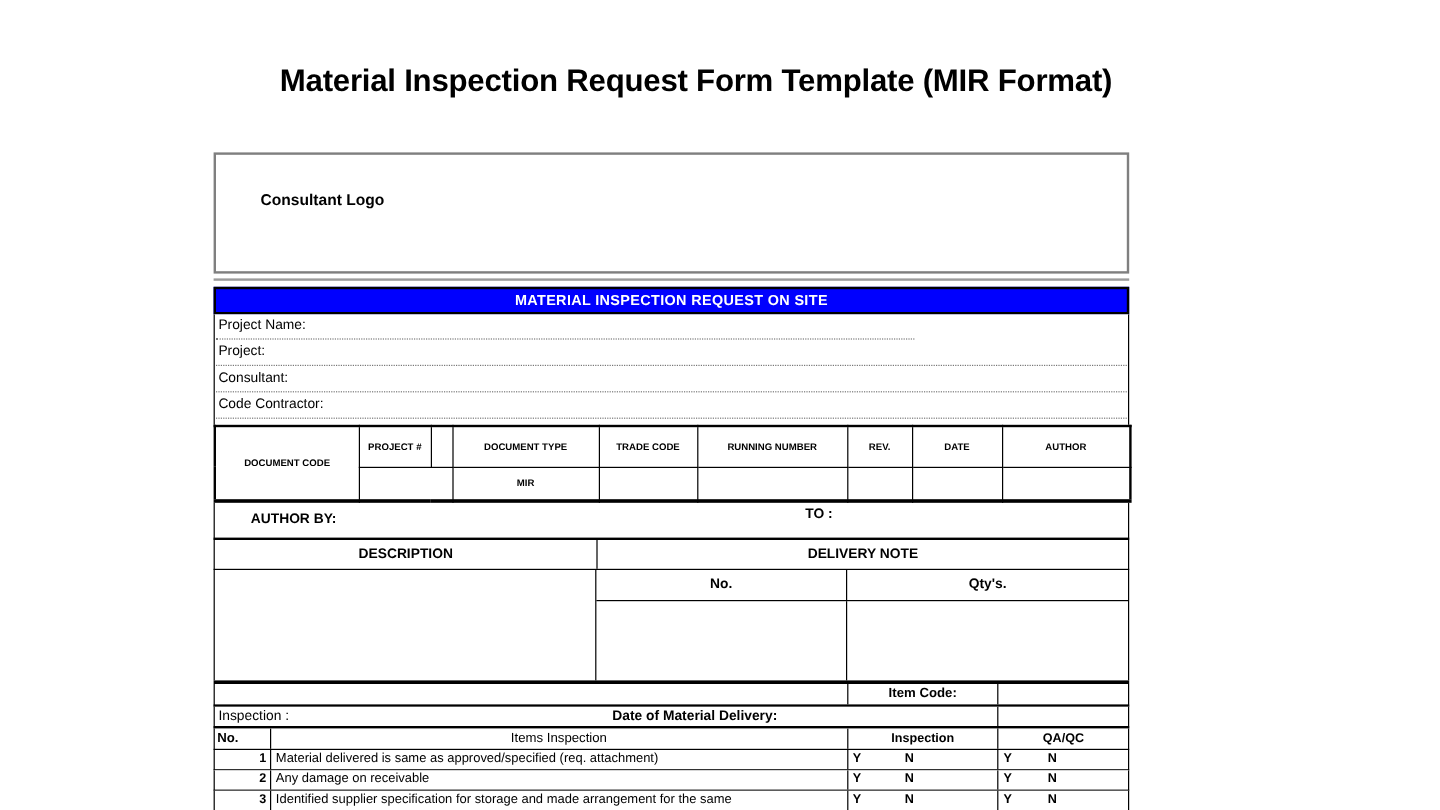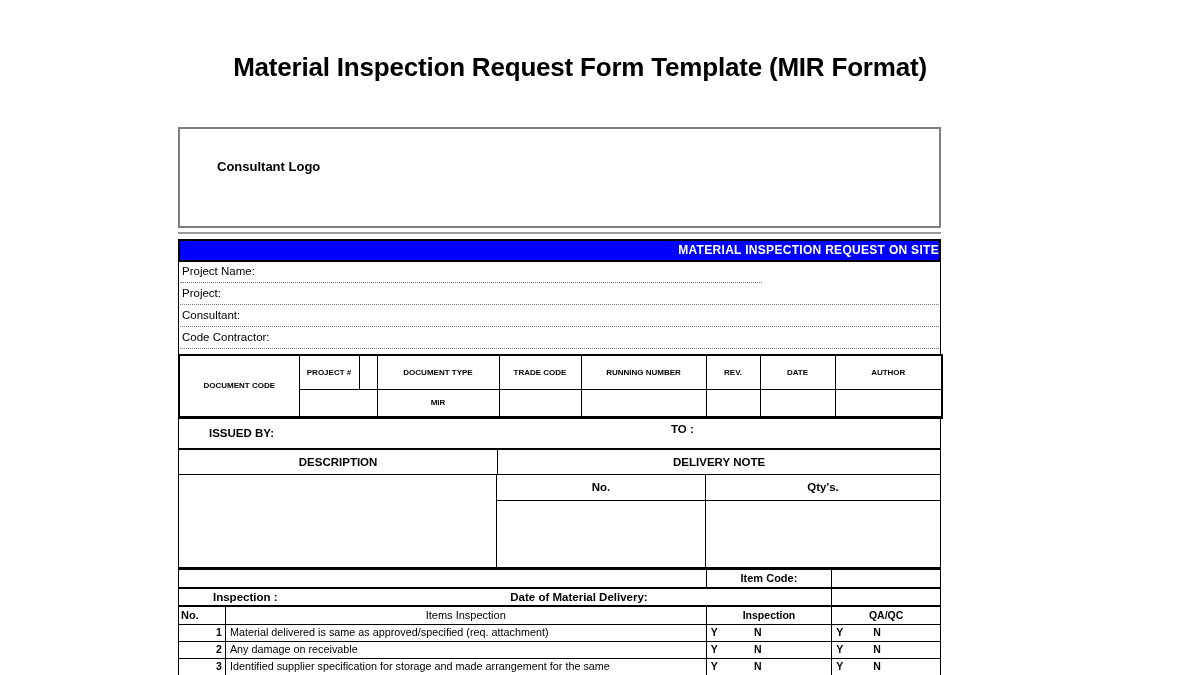--- a/index.html
+++ b/index.html
@@ -13,21 +13,21 @@
   .form { position:absolute; left:178px; top:127px; width:763px; }
 
   
   .logo-box { height:101px; border:2px solid #7f7f7f; display:flex;
               justify-content:space-between; padding:30px 36px 0 37px; background:#fff; }
   .logo-box span { font-size:13px; font-weight:700; }
   .gray-rule { height:2px; background:#9b9b9b; margin-top:4px; }
 
   
   .banner { margin-top:5px; height:23px; background:#0000fe; border:2px solid #000;
-            color:#fff; font-size:12px; font-weight:700; text-align:right;
+            color:#fff; font-size:12px; font-weight:700; text-align:center;
             line-height:19px; letter-spacing:0.3px; }
 
   
   .fields { border-left:1px solid #000; border-right:1px solid #000; padding-bottom:4px; background:#fff; }
   .field-row { position:relative; height:22px; }
   .field-label { position:absolute; left:3px; top:3px; font-size:11.5px; }
   .dotline { position:absolute; bottom:1px; left:1px; border-bottom:1.5px dotted #777; }
   .dotline.w76 { width:76.5%; }
   .dotline.w100 { width:calc(100% - 2px); }
 
@@ -68,21 +68,21 @@
   .itemcode-row { height:19px; border-bottom:2px solid #000; }
   .itemcode-row .c1 { width:529px; border-right:1px solid #000; }
   .itemcode-row .c2 { width:126px; border-right:1px solid #000; font-size:11px;
                       font-weight:700; text-align:center; line-height:17px; }
   .itemcode-row .c3 { width:108px; }
 
   
   .inspection-row { position:relative; height:18px; border-bottom:2px solid #000; }
   .inspection-row .left { flex:1; position:relative; border-right:1px solid #000; }
   .inspection-row .right { width:108px; }
-  .insp-label { position:absolute; left:3px; top:2px; font-size:11.5px; font-weight:700;margin-left:31px; }
+  .insp-label { position:absolute; left:3px; top:2px; font-size:11.5px; font-weight:400; }
   .date-label { position:absolute; left:255px; width:290px; top:2px; text-align:center;
                 font-size:11.5px; font-weight:700; }
 
   
   .insp-head { height:18px; border-bottom:1px solid #000; }
   .insp-row  { height:17px; border-bottom:1px solid #000; }
   .col-no   { width:47px;  border-right:1px solid #000; }
   .col-item { width:482px; border-right:1px solid #000; }
   .col-cons { width:126px; border-right:1px solid #000; position:relative; }
   .col-qa   { width:108px; position:relative; }
@@ -162,21 +162,21 @@
         <td></td>
         <td></td>
         <td></td>
         <td></td>
         <td></td>
       </tr>
     </tbody>
       </table>
 
     <div class="issued-row">
-      <span class="issued-by">ISSUED BY:</span>
+      <span class="issued-by">AUTHOR BY:</span>
       <span class="to-label">TO :</span>
     </div>
 
     <div class="row desc-head">
       <div class="c1 head-txt">DESCRIPTION</div>
       <div class="c2 head-txt">DELIVERY NOTE</div>
     </div>
 
     <div class="row body-row">
       <div class="desc-cell"></div>

